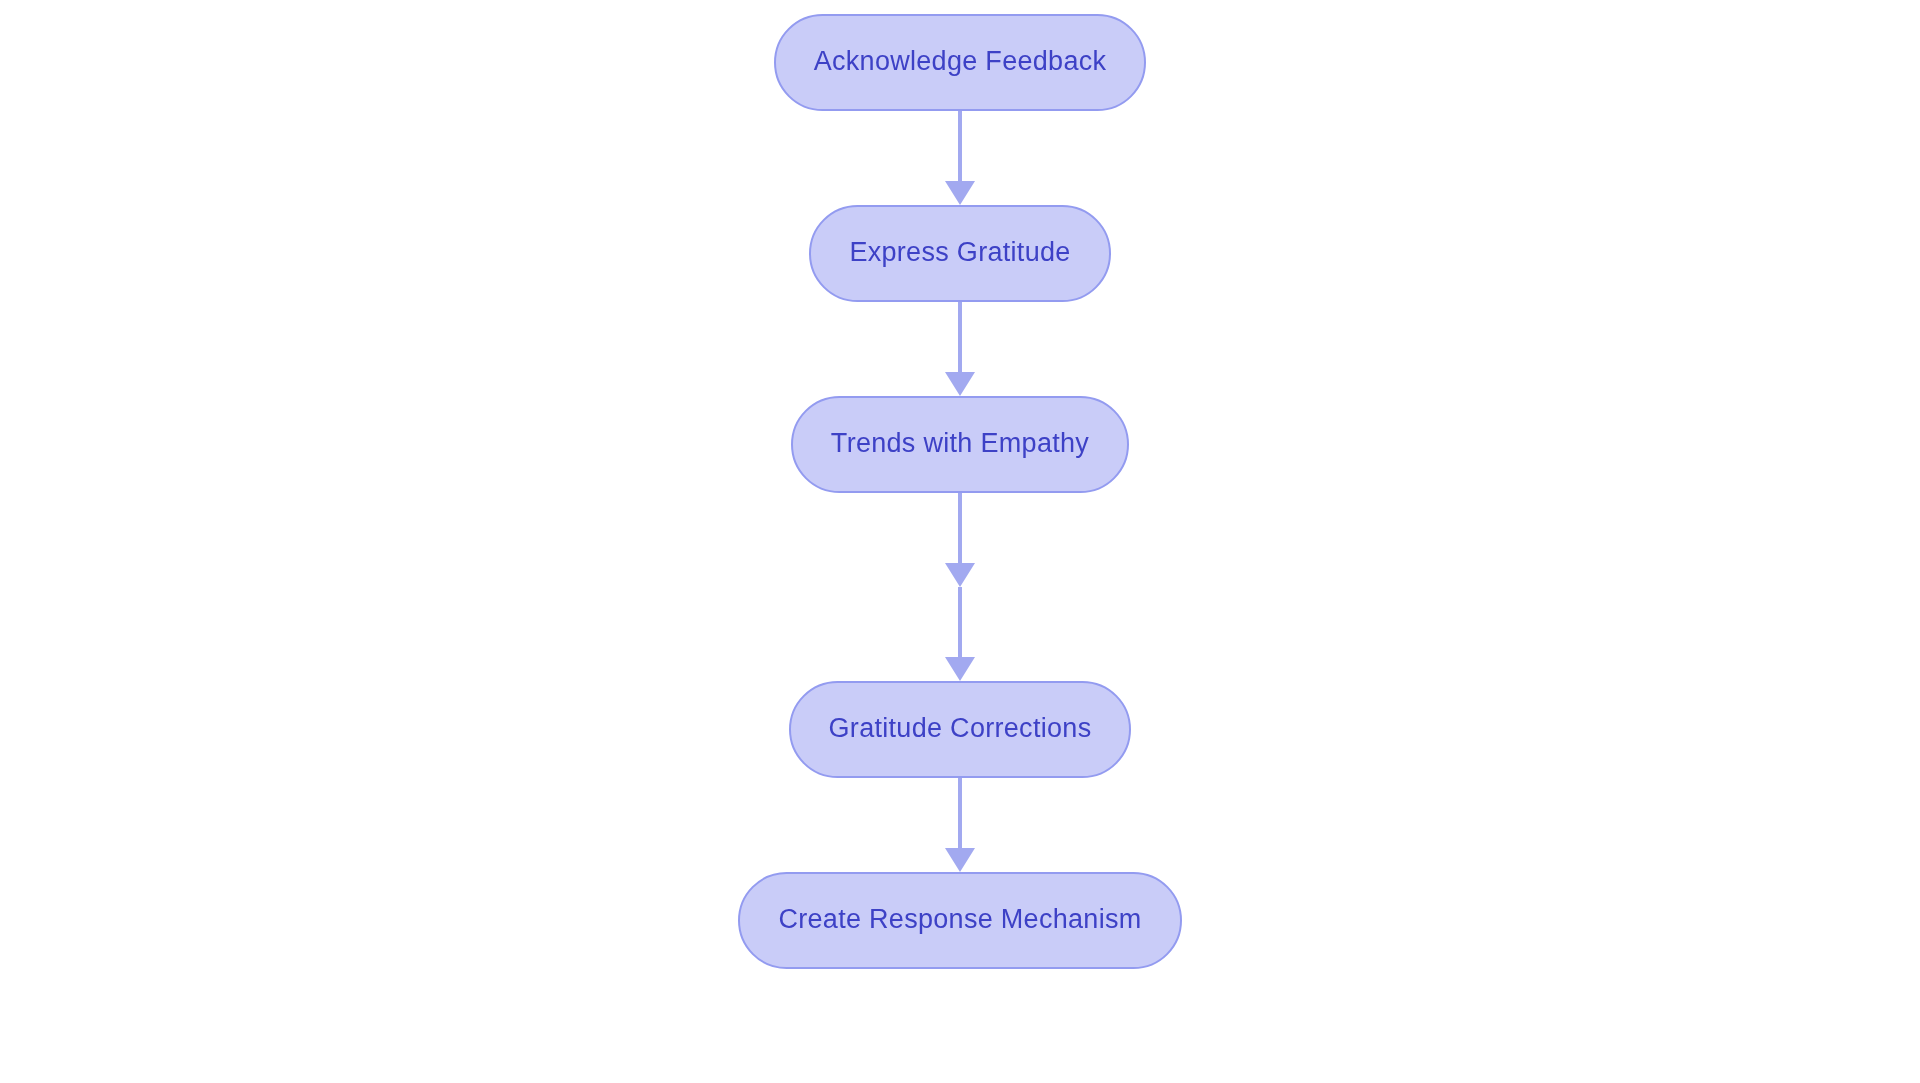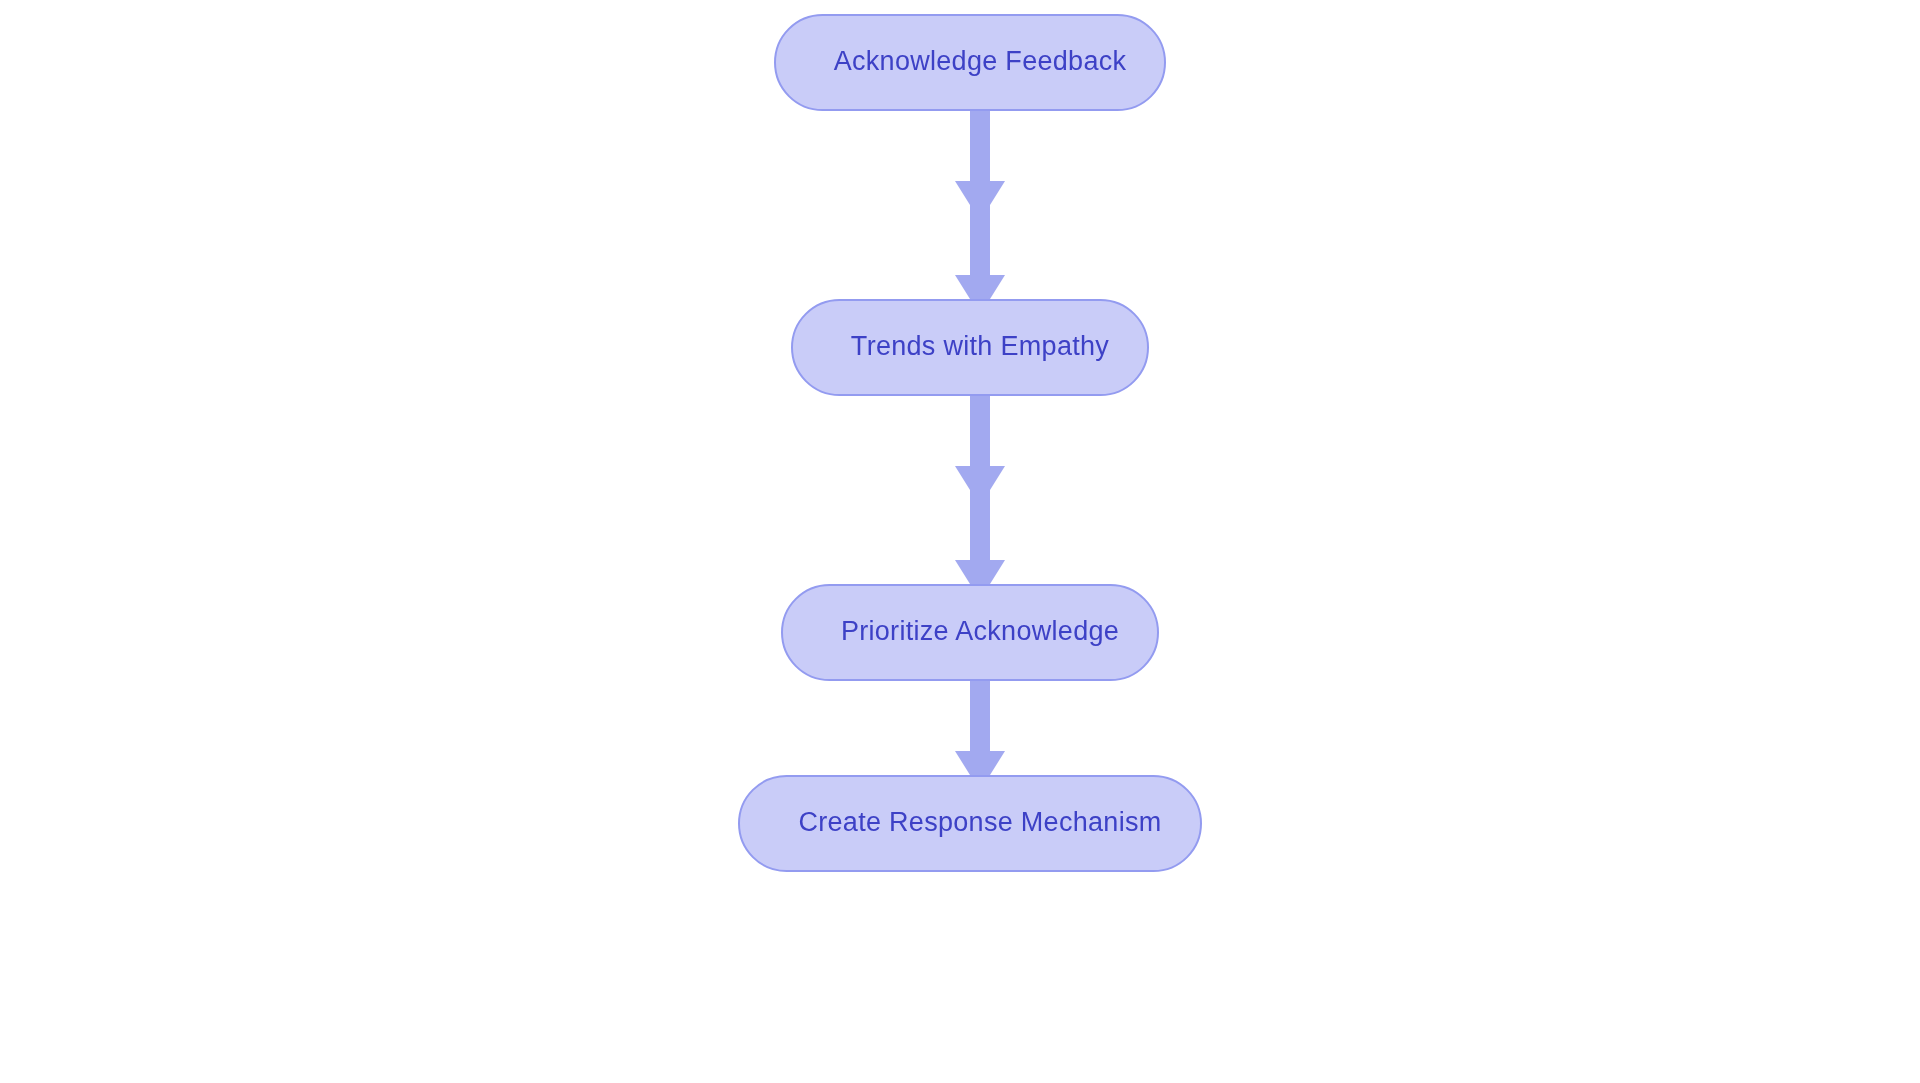--- a/index.html
+++ b/index.html
@@ -2,21 +2,21 @@
 <html style="--node-fill: #c9ccf8; --node-border: #939bf0; --node-text: #3d41c6; --arrow: #a2a9f0; --bg: #ffffff;"><head>
 <meta charset="utf-8">
 <style>
   :root {
     --node-fill: #c9ccf8;
     --node-border: #939bf0;
     --node-text: #3d41c6;
     --arrow: #a2a9f0;
     --bg: #ffffff;
   }
-  * { box-sizing: border-box; padding-left: 20px; }
+  * { box-sizing: border-box; }
   html, body {
     margin: 0;
     padding: 0;
   }
   body {
     width: 1920px;
     height: 1083px;
     background: var(--bg);
     font-family: "Liberation Sans", sans-serif;
     overflow: hidden;
@@ -76,20 +76,23 @@
 
   <div class="node">
     <span class="label">Acknowledge Feedback</span>
   </div>
 
   <div class="connector">
     <div class="line"></div>
     <div class="head"></div>
   </div>
 
+  <div class="node">
+    <span class="label">Express Gratitude</span>
+  </div>
 
   <div class="connector">
     <div class="line"></div>
     <div class="head"></div>
   </div>
 
   <div class="node">
     <span class="label">Trends with Empathy</span>
   </div>
 
@@ -98,21 +101,21 @@
     <div class="head"></div>
   </div>
 
 
   <div class="connector">
     <div class="line"></div>
     <div class="head"></div>
   </div>
 
   <div class="node">
-    <span class="label">Prioritize Acknowledge</span>
+    <span class="label">Gratitude Corrections</span>
   </div>
 
   <div class="connector">
     <div class="line"></div>
     <div class="head"></div>
   </div>
 
   <div class="node">
     <span class="label">Create Response Mechanism</span>
   </div>

